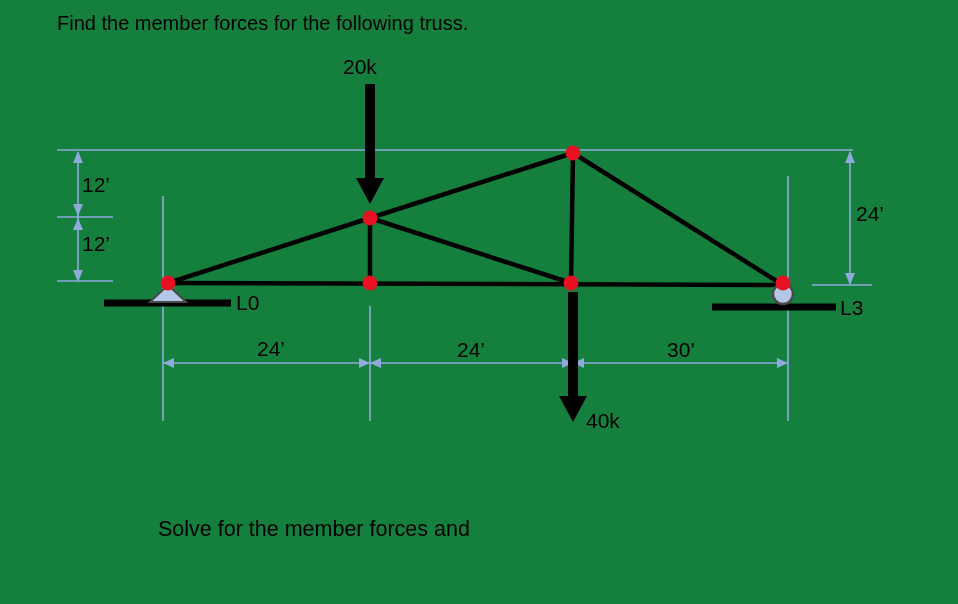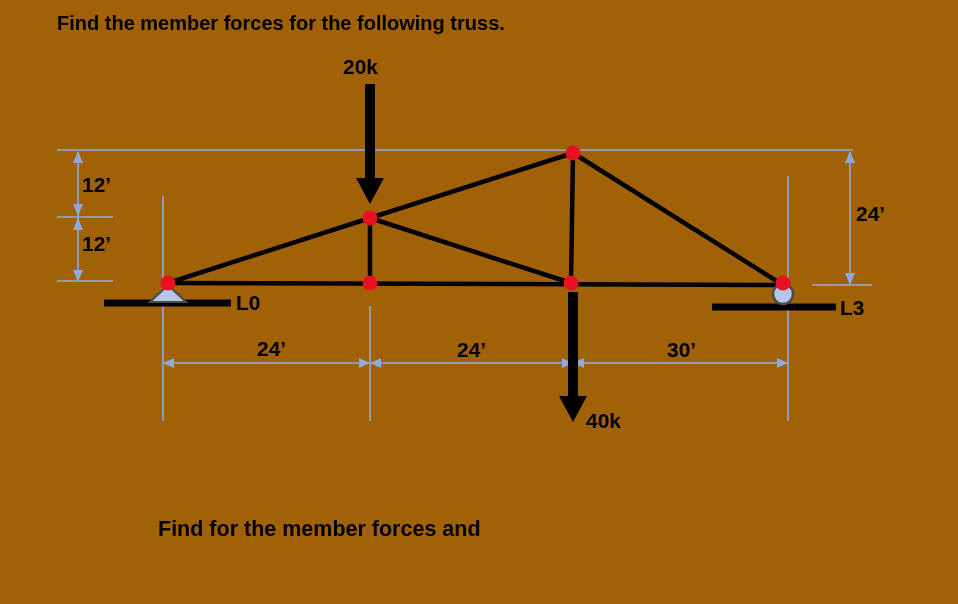--- a/index.html
+++ b/index.html
@@ -1,23 +1,22 @@
 <!DOCTYPE html>
 <html><head>
 <meta charset="utf-8">
 <style>
   html, body { margin: 0; padding: 0; background: #ffffff; }
   .canvas {
     position: relative;
     width: 958px;
     height: 604px;
-    background: #a16207;
+    background: #15803d;
     font-family: "Liberation Sans", sans-serif;
     overflow: hidden;
-    font-weight: bold;
   }
   .title {
     position: absolute;
     left: 57px;
     top: 12px;
     font-size: 20px;
     color: #000000;
   }
   .svg-layer { position: absolute; left: 0; top: 0; }
   .instructions {
@@ -113,19 +112,19 @@
       <text x="856" y="221">24’</text>
       <text x="257" y="356">24’</text>
       <text x="457" y="357">24’</text>
       <text x="667" y="357">30’</text>
       <text x="236" y="310">L0</text>
       <text x="840" y="315">L3</text>
     </g>
   </svg>
 
   <div class="instructions">
-    <div>Find for the member forces and</div>
+    <div>Solve for the member forces and</div>
     
     
     
   </div>
 
 </div>
 
 </body></html>

